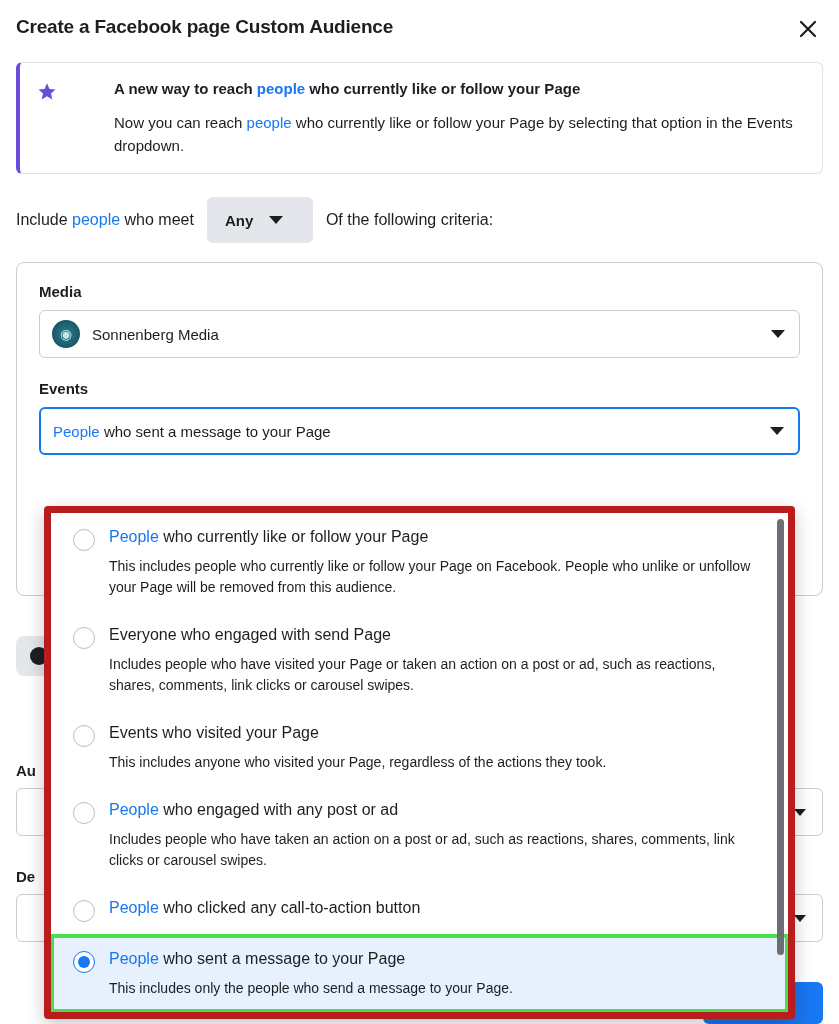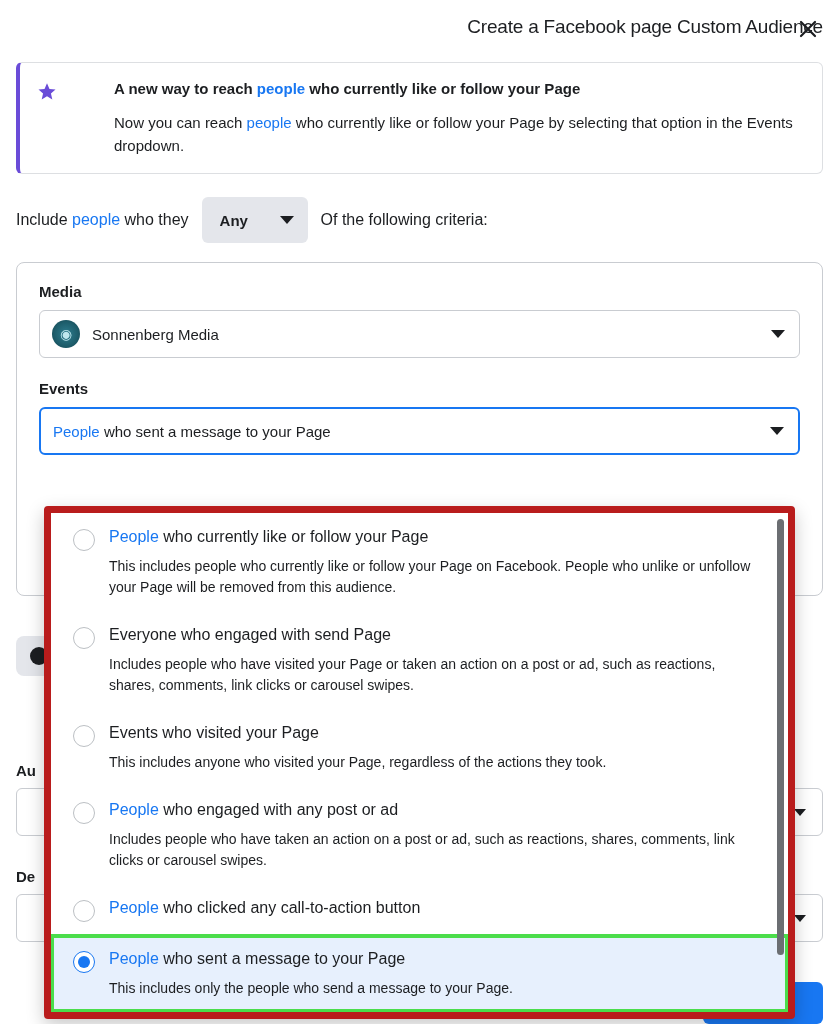--- a/index.html
+++ b/index.html
@@ -19,24 +19,23 @@
   }
 
   
   .dialog-header {
     position: relative;
     padding: 16px 16px 12px 16px;
     height: 56px;
   }
   .dialog-title {
     font-size: 19px;
-    font-weight: normal;
+    font-weight: bold;
     color: #1c1e21;
     letter-spacing: -0.2px;
-    text-align: right;
   }
   .close-btn {
     position: absolute;
     right: 14px;
     top: 12px;
     width: 34px;
     height: 34px;
     border-radius: 50%;
     display: flex;
     align-items: center;
@@ -85,21 +84,21 @@
     display: flex;
     align-items: center;
     gap: 16px;
     background: #e4e6eb;
     border-radius: 6px;
     padding: 10px 14px 10px 18px;
     font-size: 15px;
     font-weight: bold;
     cursor: pointer;
     min-width: 106px;
-    justify-content: space-between;
+    justify-content: flex-start;
     height: 46px;
   }
 
   
   .criteria-card {
     margin: 18px 16px 0 16px;
     border: 1px solid #c9ccd1;
     border-radius: 8px;
     padding: 20px 22px 22px 22px;
     position: relative;
@@ -299,21 +298,21 @@
         <span>A new way to reach </span><span class="lnk-b">people</span><span> who currently like or follow your Page</span>
       </div>
       <div class="notice-text">
         <span>Now you can reach </span><span class="lnk">people</span><span> who currently like or follow your Page by selecting that option in the Events dropdown.</span>
       </div>
     </div>
   </div>
 
   <div class="include-row">
     <div class="include-text">
-      <span>Include </span><span class="lnk">people</span><span> who they</span>
+      <span>Include </span><span class="lnk">people</span><span> who meet</span>
     </div>
     <div class="any-select">
       <span>Any</span>
       <span class="caret"></span>
     </div>
     <div class="include-text">Of the following criteria:</div>
   </div>
 
   <div class="criteria-card">
     <div class="field-label">Media</div>

